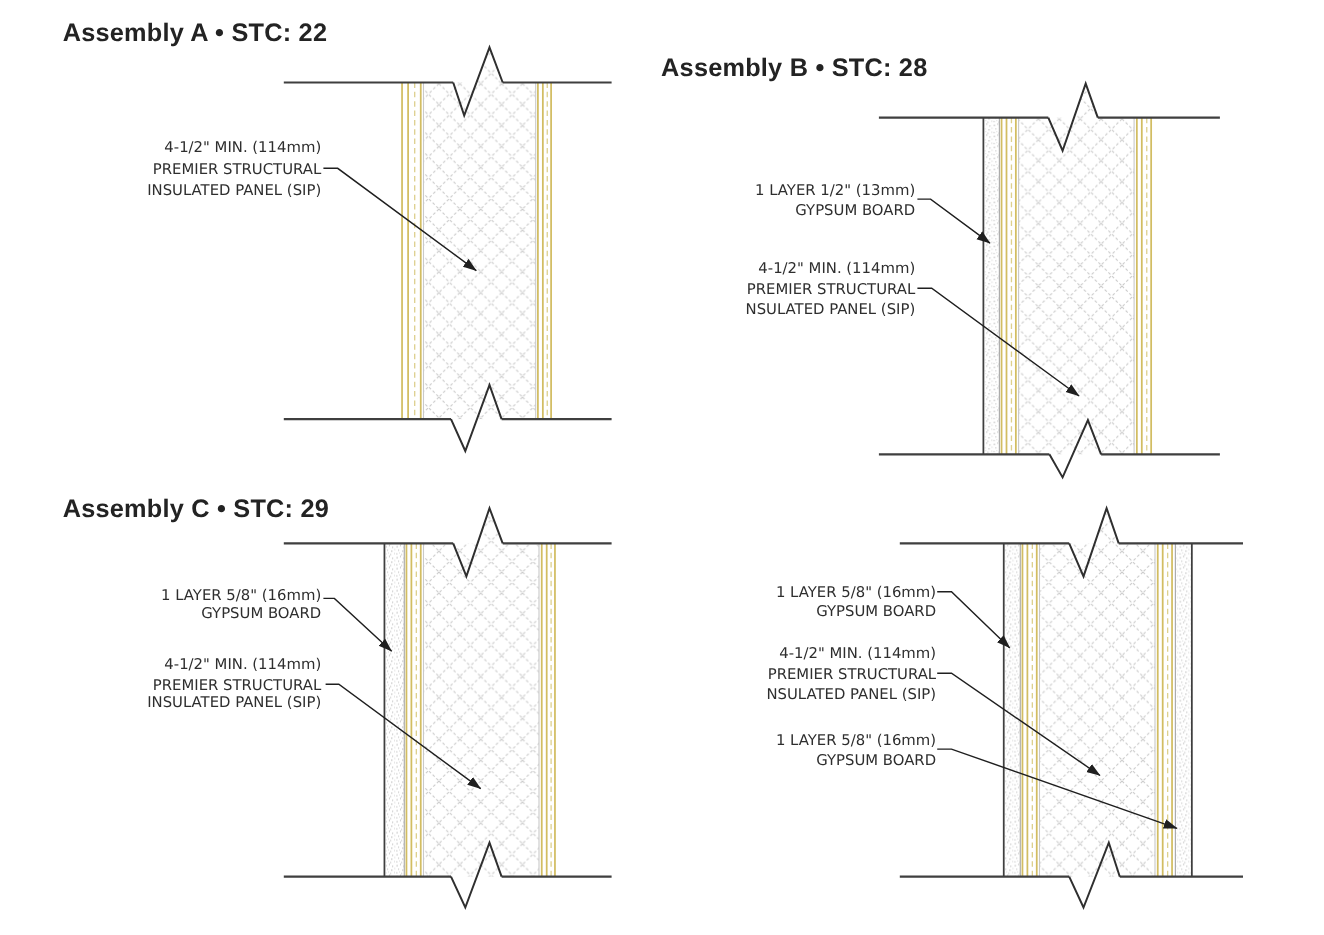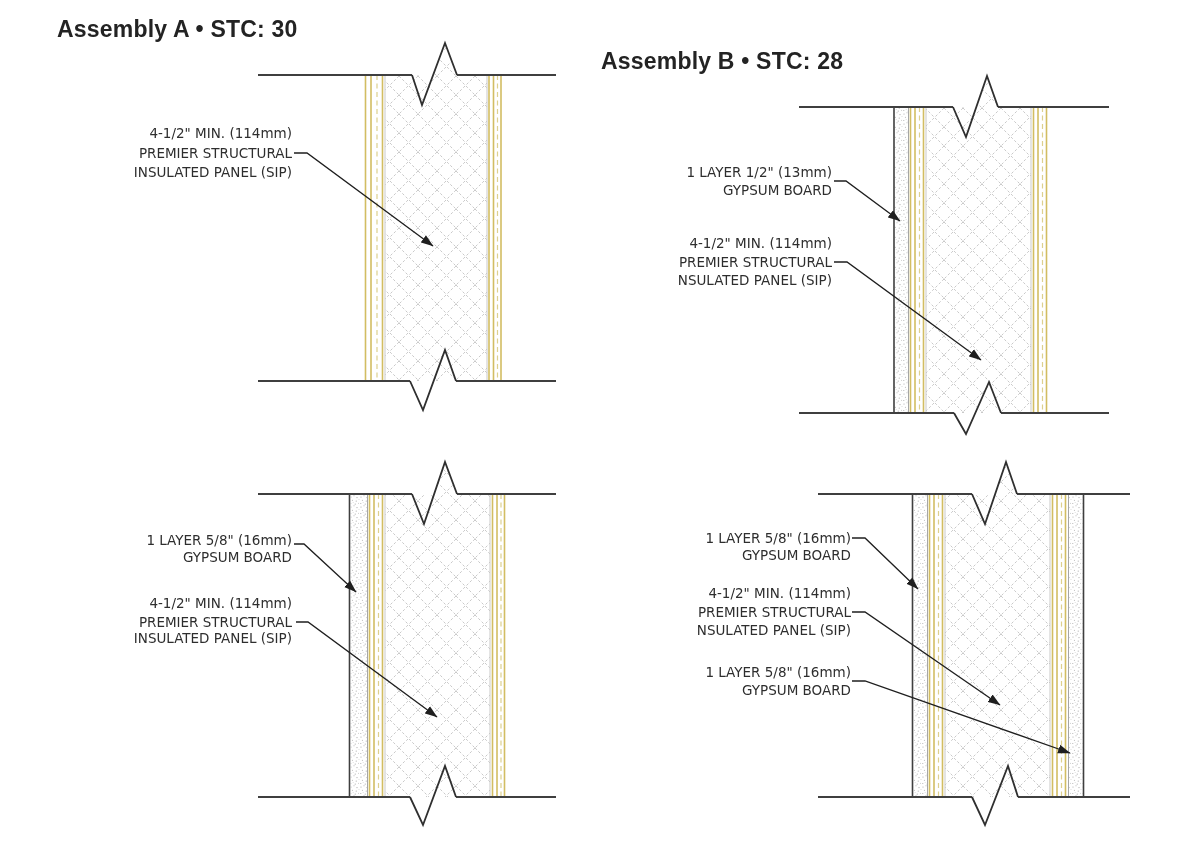--- a/index.html
+++ b/index.html
@@ -52,21 +52,21 @@
     </pattern>
     <marker id="arrow" markerUnits="userSpaceOnUse" markerWidth="14" markerHeight="10" refX="12" refY="5" orient="auto">
       <path class="arrow-head" d="M0,0.6 L12.5,5 L0,9.4 Z"></path>
     </marker>
   </defs>
 </svg>
 
 <div id="page">
 
   <section class="quad qa">
-    <div class="title">Assembly A • STC: 30</div>
+    <div class="title">Assembly A • STC: 22</div>
     <svg class="diagram" viewBox="0 0 602 425">
       <g>
         <g>
           <line class="osb-s" x1="365.5" y1="75" x2="365.5" y2="381"></line>
           <line class="osb-s" x1="371" y1="75" x2="371" y2="381"></line>
           <line class="osb-d" x1="377" y1="75" x2="377" y2="381"></line>
           <line class="osb-s" x1="382.5" y1="75" x2="382.5" y2="381"></line>
         </g>
         <rect x="385" y="75" width="102" height="306" fill="url(#hatch)"></rect>
         <line class="core-edge" x1="385" y1="75" x2="385" y2="381"></line>
@@ -134,20 +134,21 @@
       <g>
         <text class="lbl" x="249" y="216" text-anchor="end">4-1/2" MIN. (114mm)</text>
         <text class="lbl" x="249" y="235" text-anchor="end">PREMIER STRUCTURAL</text>
         <text class="lbl" x="249" y="253" text-anchor="end">NSULATED PANEL (SIP)</text>
         <path class="leader" d="M251,230 H264 L398,328" marker-end="url(#arrow)"></path>
       </g>
     </svg>
   </section>
 
   <section class="quad qc">
+    <div class="title">Assembly C • STC: 29</div>
     <svg class="diagram" viewBox="0 0 602 425">
       <g>
         <g>
           <line class="gyp-face" x1="349.5" y1="69" x2="349.5" y2="372"></line>
           <rect x="350.5" y="69" width="16.5" height="303" fill="url(#stipple)"></rect>
           <line class="gyp-inner" x1="367.5" y1="69" x2="367.5" y2="372"></line>
         </g>
         <g>
           <line class="osb-s" x1="369.5" y1="69" x2="369.5" y2="372"></line>
           <line class="osb-s" x1="374" y1="69" x2="374" y2="372"></line>

